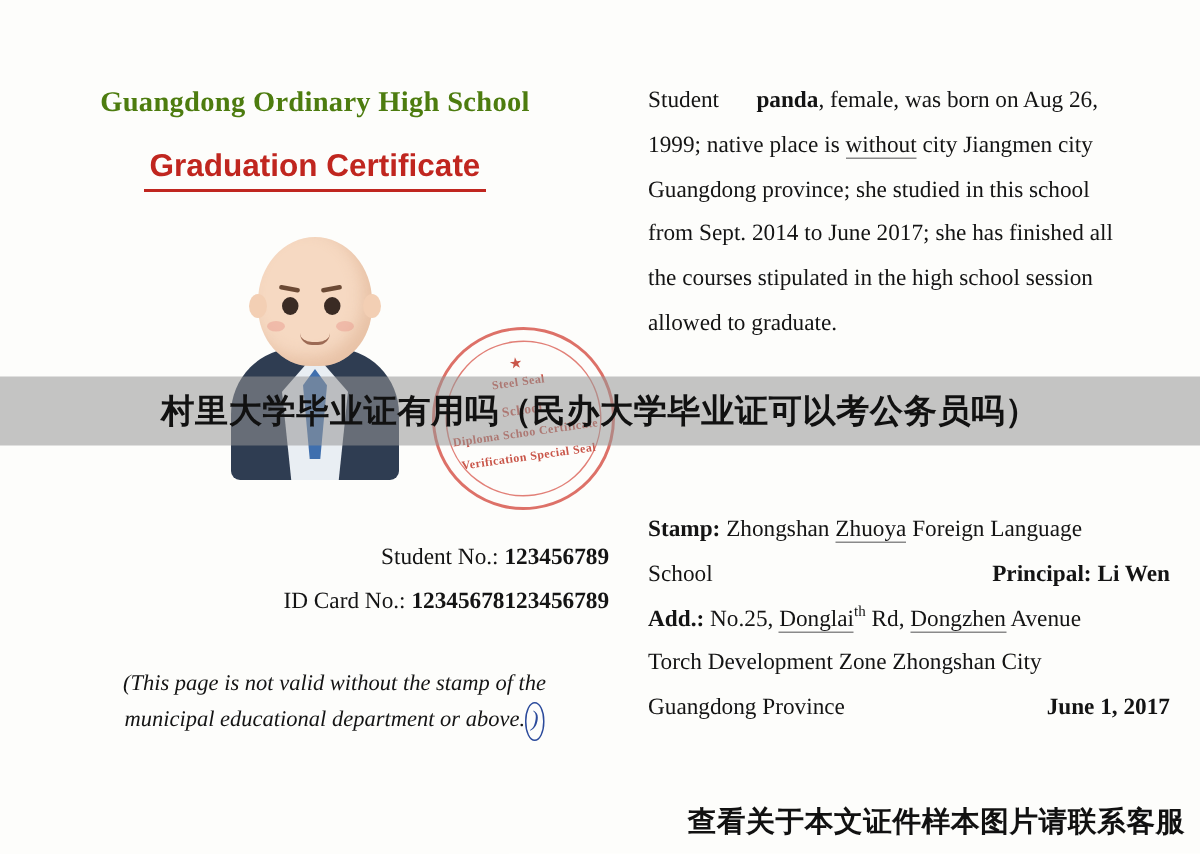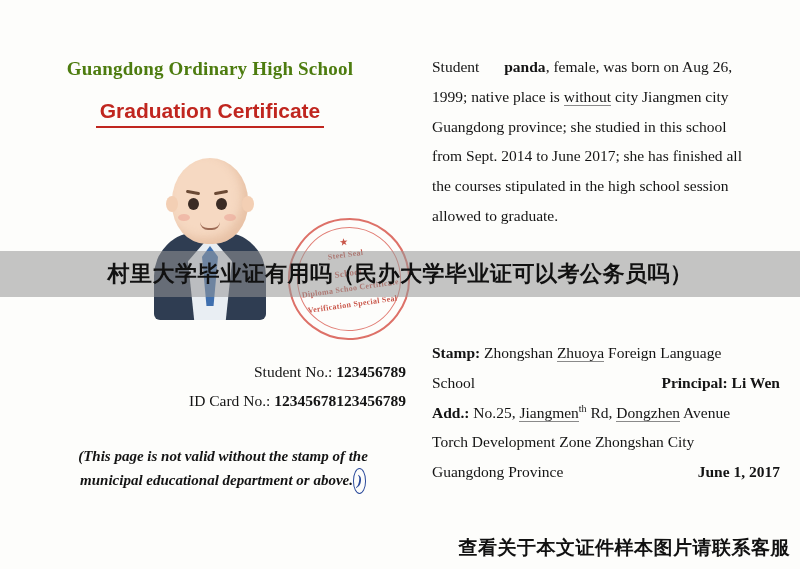--- a/index.html
+++ b/index.html
@@ -228,21 +228,20 @@
   .notice {
     position: absolute;
     left: 48px;
     top: 445px;
     width: 350px;
     text-align: center;
     font-size: 15px;
     font-style: italic;
     color: #141414;
     line-height: 1.55;
-    font-weight: bold;
   }
   .notice .sq {
     display: inline-block;
     border: 1px solid #2b4a9b;
     border-radius: 50%;
     padding: 0 3px;
     color: #2b4a9b;
   }
 
   
@@ -379,21 +378,21 @@
     <p>the courses stipulated in the high school session</p>
     <p>allowed to graduate.</p>
   </div>
 
   <div class="stamp-block">
     <p><b>Stamp:</b><span> Zhongshan </span><span class="ul">Zhuoya</span><span> Foreign Language</span></p>
     <p class="stamp-row">
       <span>School</span>
       <span><b>Principal:</b> <b>Li Wen</b></span>
     </p>
-    <p><b>Add.:</b><span> No.25, </span><span class="ul">Jiangmen</span><span class="sup">th</span><span> Rd, </span><span class="ul">Dongzhen</span><span> Avenue</span></p>
+    <p><b>Add.:</b><span> No.25, </span><span class="ul">Donglai</span><span class="sup">th</span><span> Rd, </span><span class="ul">Dongzhen</span><span> Avenue</span></p>
     <p>Torch Development Zone Zhongshan City</p>
     <p class="stamp-row">
       <span>Guangdong Province</span>
       <b>June 1, 2017</b>
     </p>
   </div>
 
   <div class="watermark-bar"></div>
   <div class="watermark-text">村里大学毕业证有用吗（民办大学毕业证可以考公务员吗）</div>
   <div class="footer-text">查看关于本文证件样本图片请联系客服</div>

